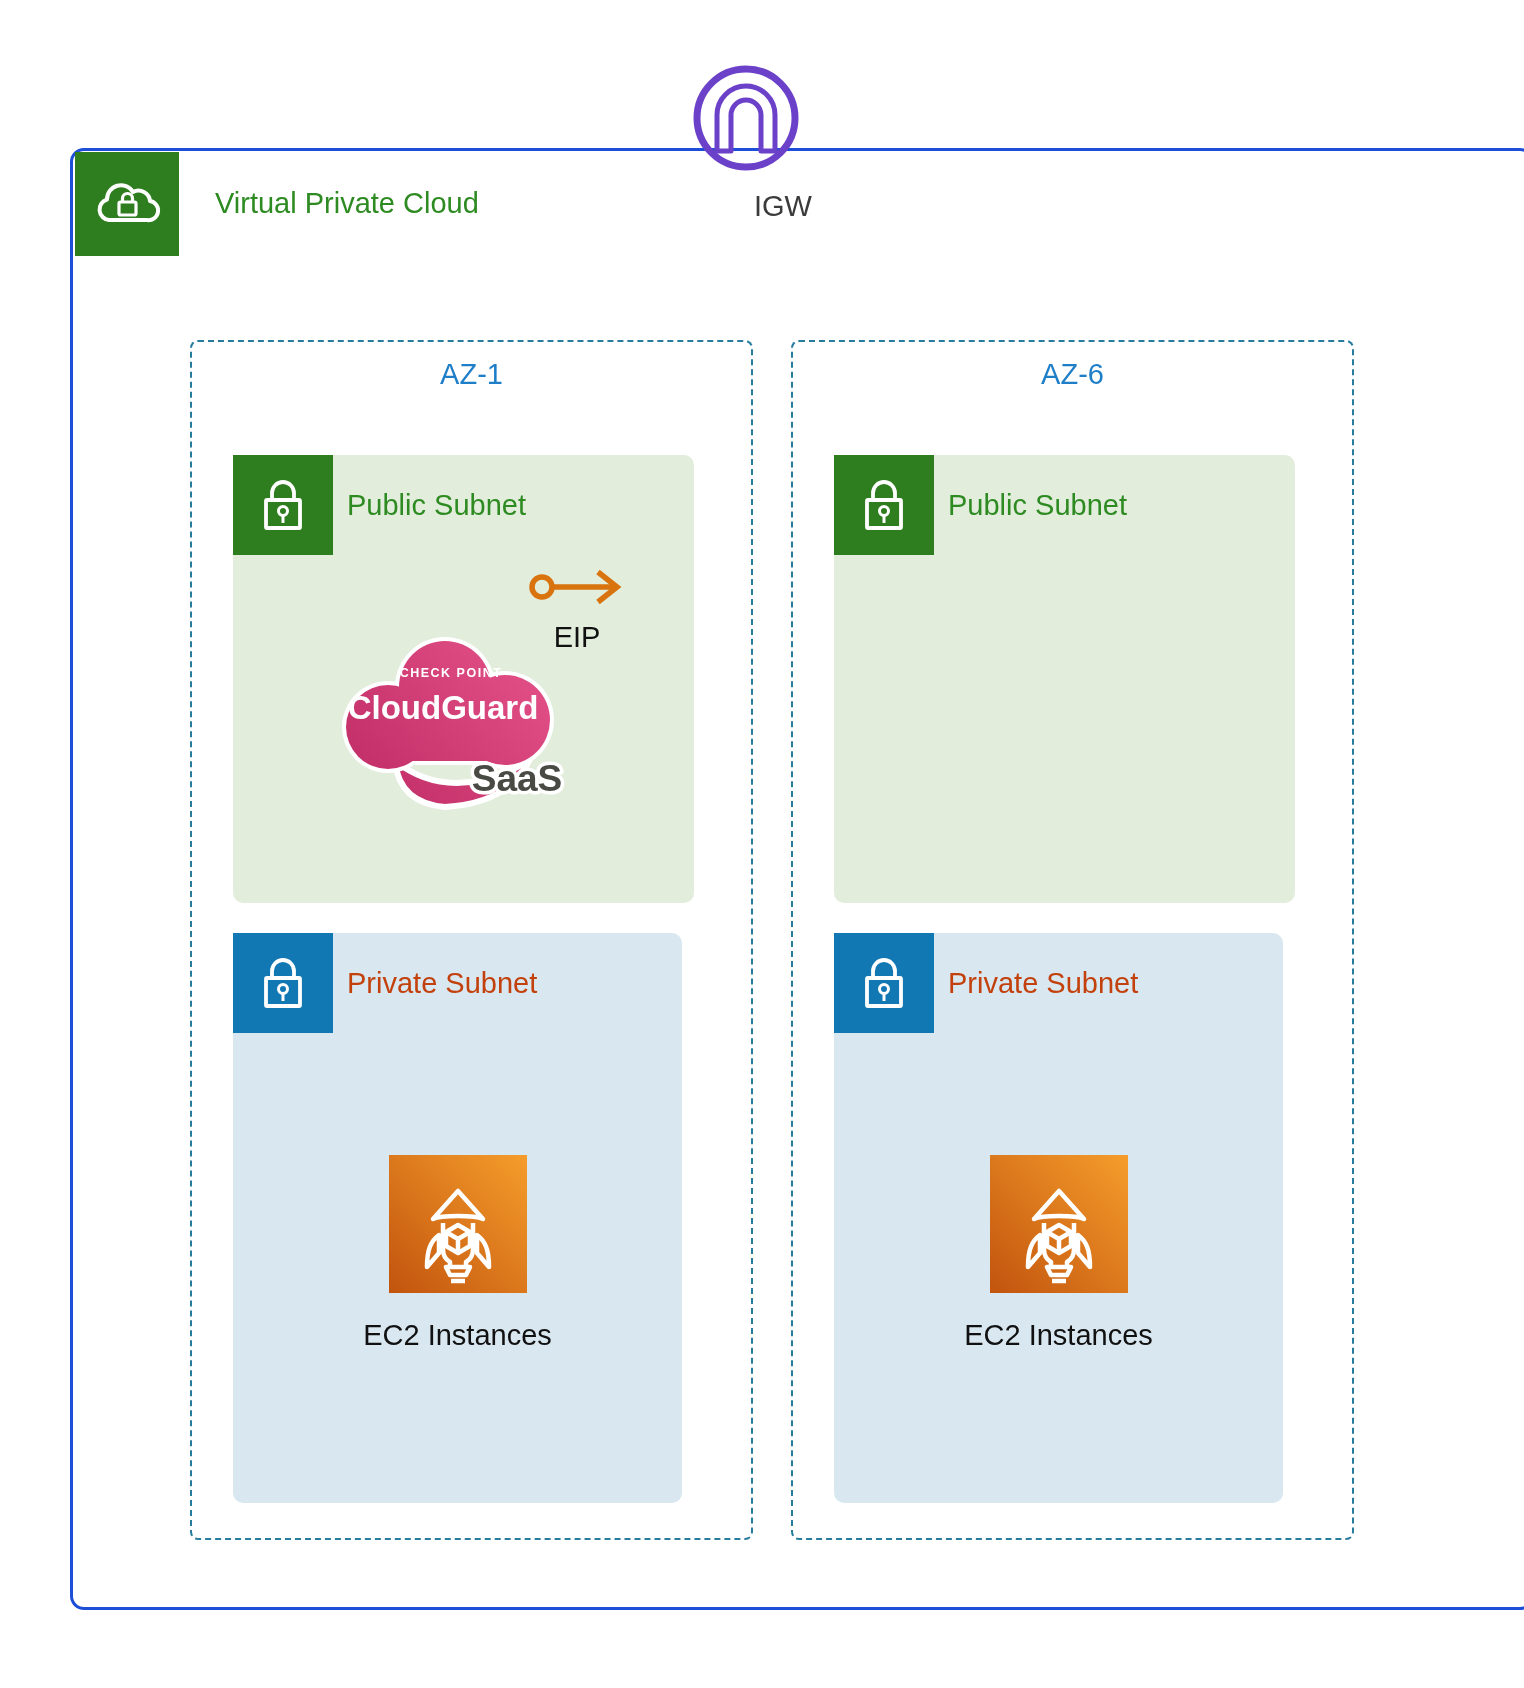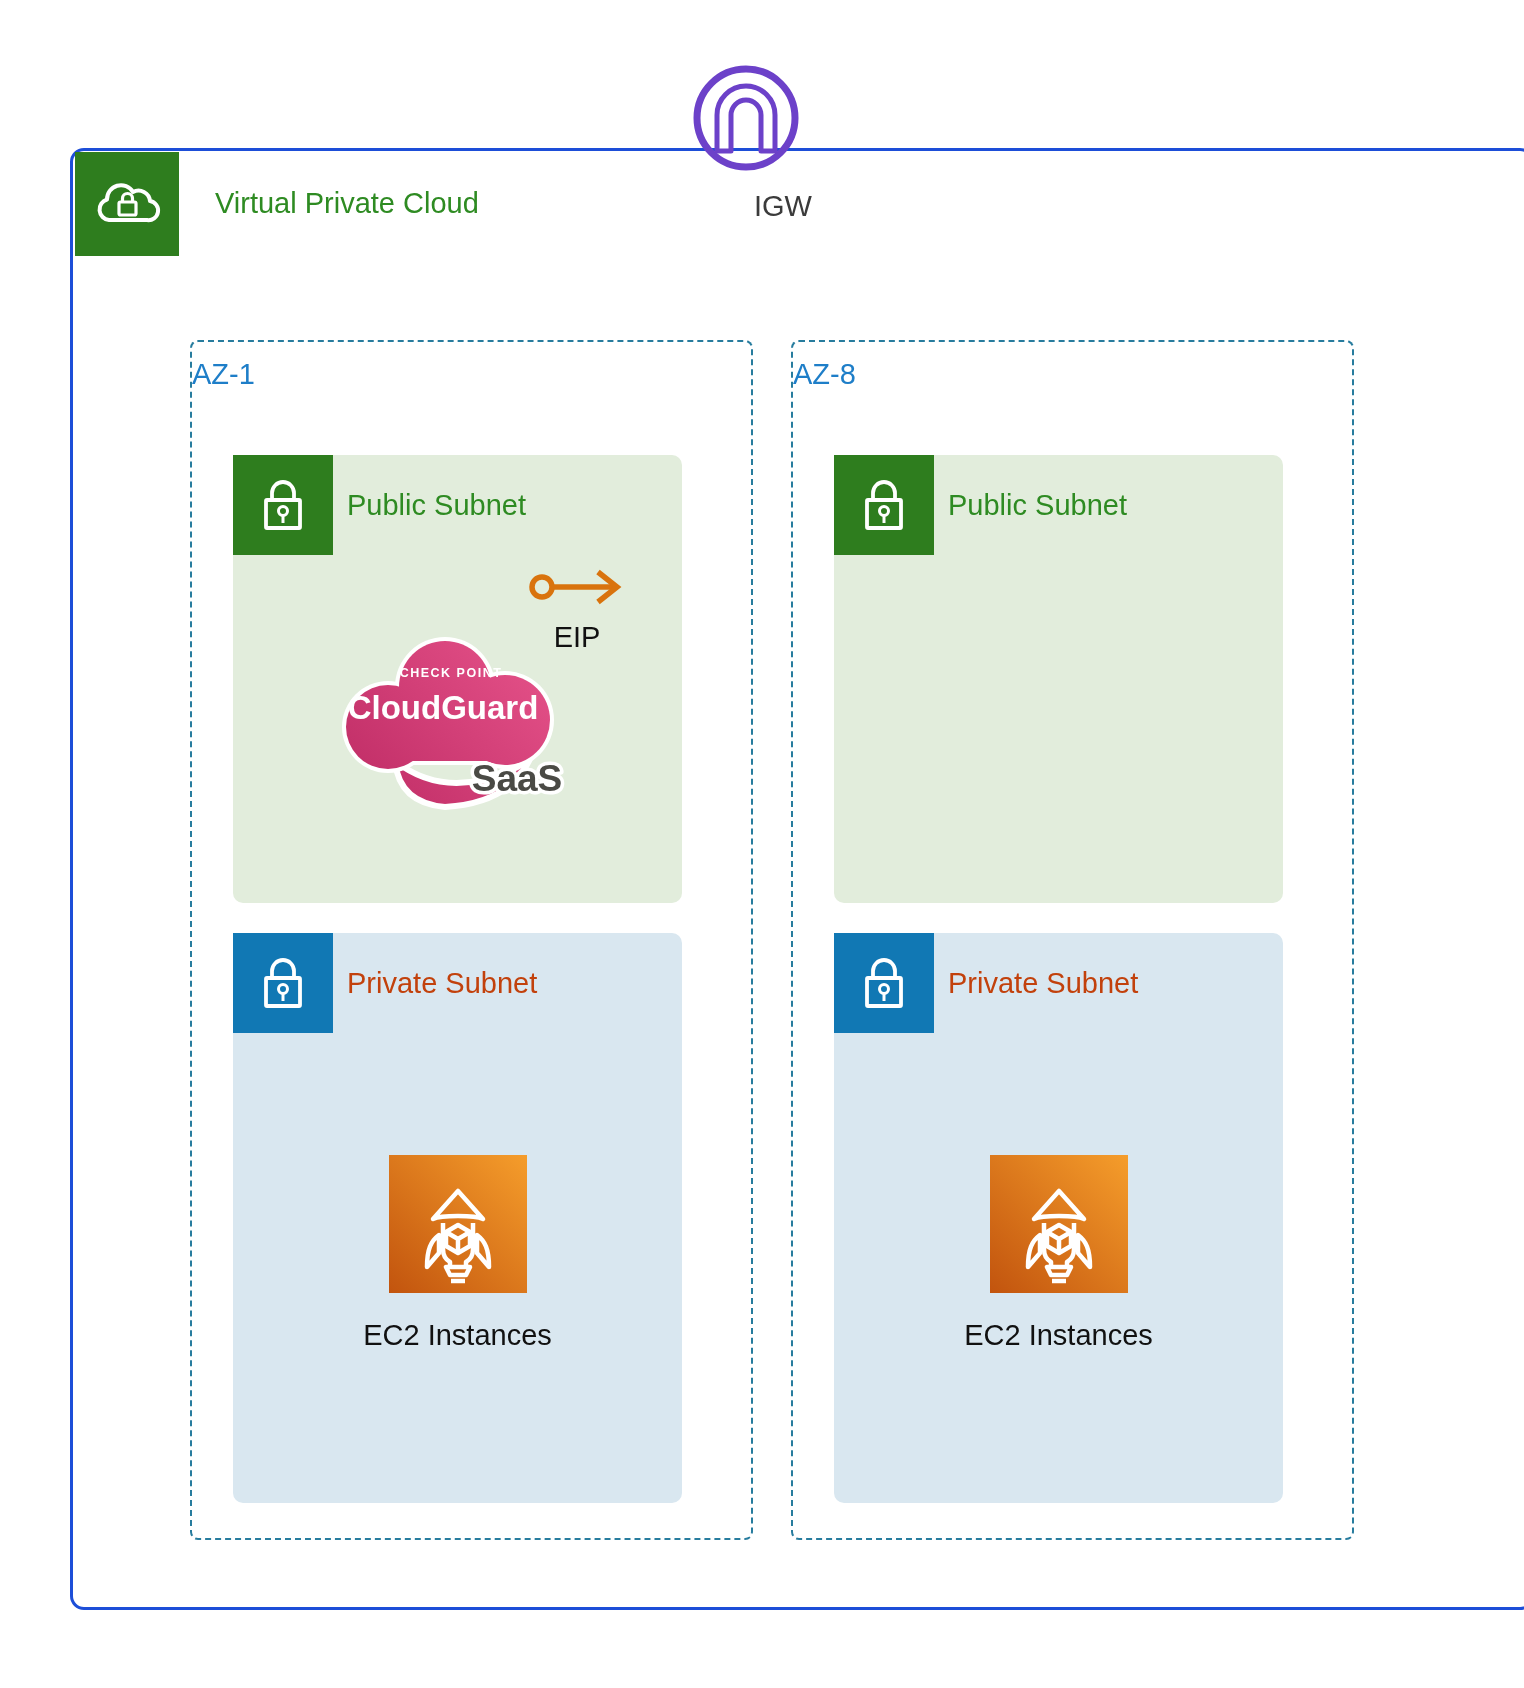--- a/index.html
+++ b/index.html
@@ -29,25 +29,25 @@
     color:#2e8b22;font-size:29px;white-space:nowrap;
   }
 
   
   .az{
     position:absolute;top:189px;width:563px;height:1200px;
     border:2px dashed #277c9e;border-radius:8px;box-sizing:border-box;
   }
   .az--1{left:117px;}
   .az--2{left:718px;}
-  .az-title{margin-top:16px;font-size:29px;color:#1e7ec8;}
+  .az-title{margin-top:16px;text-align:center;font-size:29px;color:#1e7ec8;}
 
   
   .subnet{position:absolute;left:41px;width:449px;border-radius:10px;}
-  .subnet--public{top:113px;height:448px;background:#e2eddc;}
+  .subnet--public{top:113px;height:448px;background:#e2eddc;padding-left:12px;}
   .subnet--private{top:591px;height:570px;background:#d9e7f0;}
   .badge{
     position:absolute;left:0;top:0;width:100px;height:100px;
     display:flex;align-items:center;justify-content:center;
   }
   .badge--green{background:#2e7d1e;}
   .badge--blue{background:#1178b4;}
   .subnet-label{
     position:absolute;left:114px;top:0;height:100px;line-height:100px;
     font-size:29px;white-space:nowrap;
@@ -183,21 +183,21 @@
               <path d="M 50,80 C 42,86 38,94 38,112 L 50,98 Z"></path>
               <path d="M 88,80 C 96,86 100,94 100,112 L 88,98 Z"></path>
             </g>
           </svg>
           <div class="ec2-label">EC2 Instances</div>
         </div>
       </div>
     </div>
 
     <div class="az az--2">
-      <div class="az-title">AZ-8</div>
+      <div class="az-title">AZ-6</div>
 
       <div class="subnet subnet--public">
         <div class="badge badge--green">
           <svg width="64" height="64" viewBox="0 0 64 64">
             <path d="M 21,27 v -7 a 11,11 0 0 1 22,0 v 7" fill="none" stroke="#ffffff" stroke-width="3.8"></path>
             <rect x="15" y="27" width="34" height="28" rx="1" fill="none" stroke="#ffffff" stroke-width="3.8"></rect>
             <circle cx="32" cy="38" r="4.5" fill="none" stroke="#ffffff" stroke-width="3"></circle>
             <line x1="32" y1="42.5" x2="32" y2="50" stroke="#ffffff" stroke-width="3"></line>
           </svg>
         </div>

